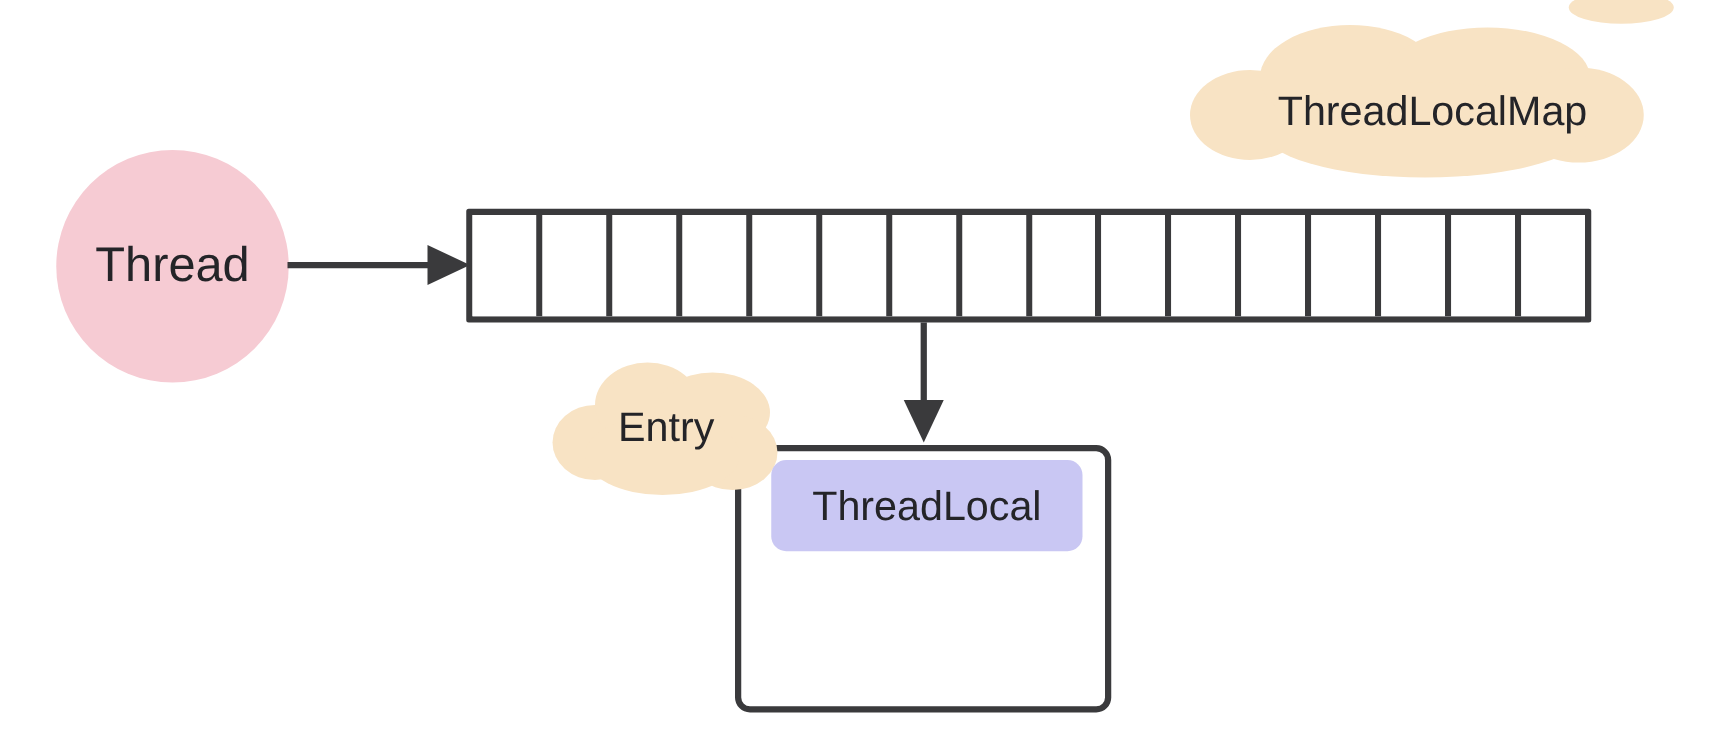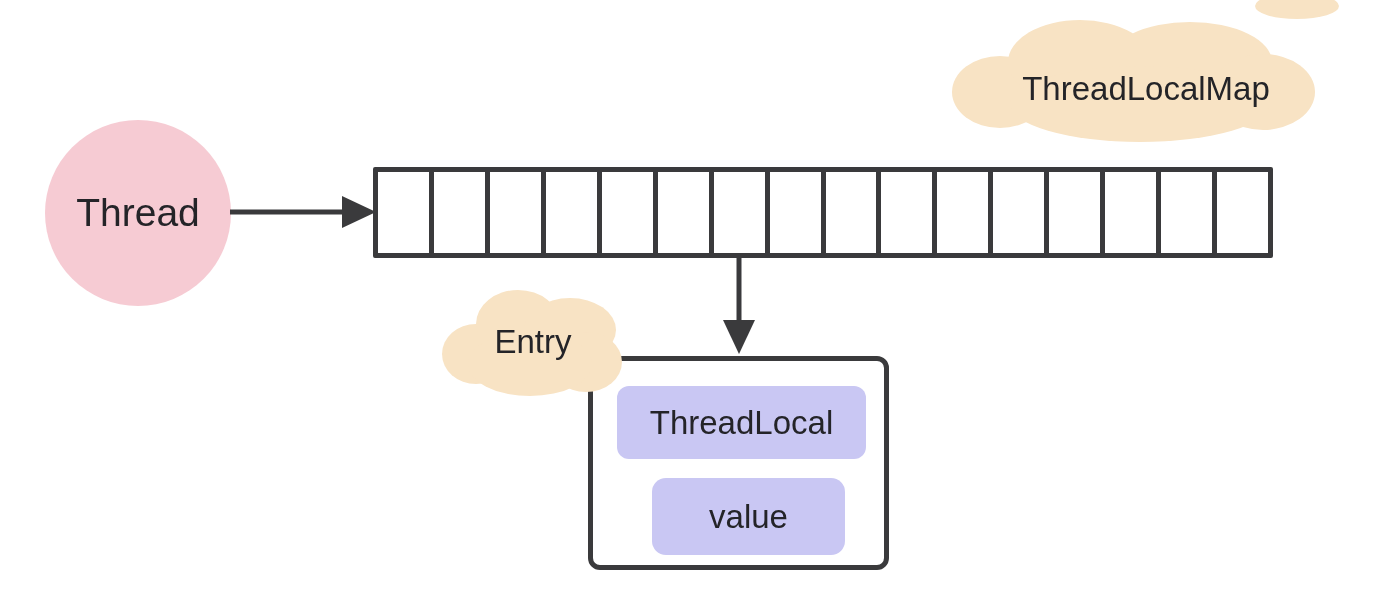--- a/index.html
+++ b/index.html
@@ -92,21 +92,21 @@
     position: absolute;
     background: var(--field-fill);
     border-radius: 12px;
     display: flex;
     align-items: center;
     justify-content: center;
     font-size: 33px;
     color: var(--ink);
     z-index: 6;
   }
-  .field-key   { left: 617px; top: 386px; width: 249px; height: 73px; }
+  .field-key   { left: 617px; top: 368px; width: 249px; height: 73px; }
   .field-value { left: 652px; top: 478px; width: 193px; height: 77px; border-radius: 14px; }
 </style>
 </head>
 <body>
 
 <div class="canvas">
 
   <svg class="arrows" viewBox="0 0 1374 598">
     <g>
       <line class="arrow-line" x1="230" y1="212" x2="344" y2="212"></line>
@@ -160,15 +160,14 @@
       <ellipse class="cloud-lobe" cx="132" cy="48" rx="46" ry="32"></ellipse>
       <ellipse class="cloud-lobe" cx="148" cy="80" rx="36" ry="30"></ellipse>
       <ellipse class="cloud-lobe" cx="92" cy="82" rx="62" ry="32"></ellipse>
     </svg>
     <span class="cloud-label">Entry</span>
   </div>
 
   <div class="entry-box"></div>
 
   <div class="field field-key">ThreadLocal</div>
-  <div class="field field-value">value</div>
 
 </div>
 
 </body></html>

